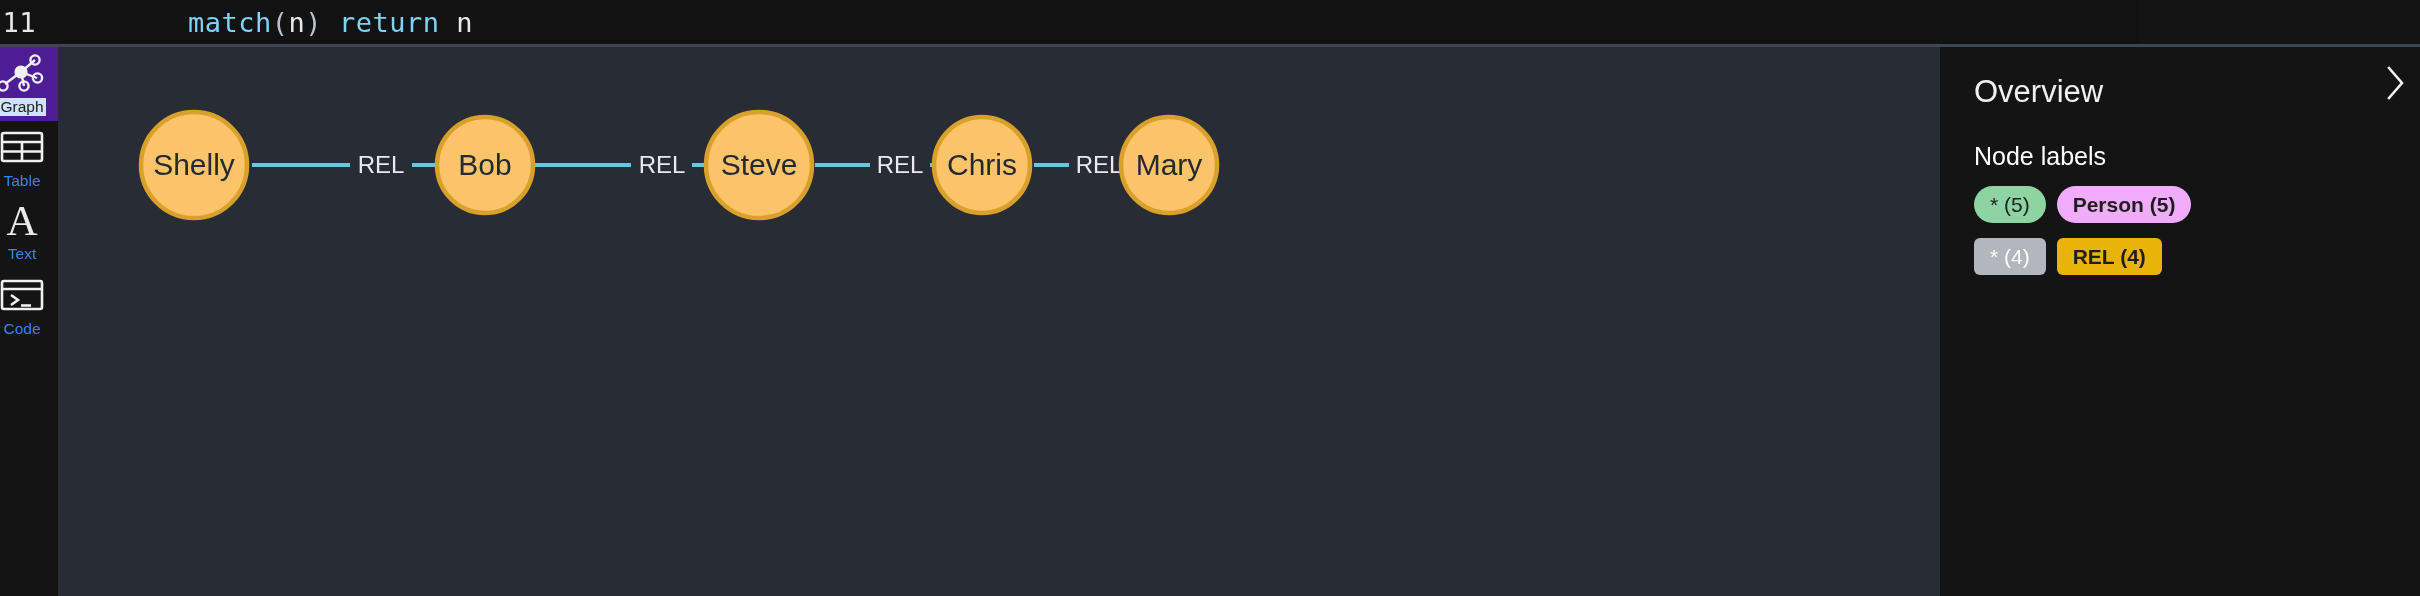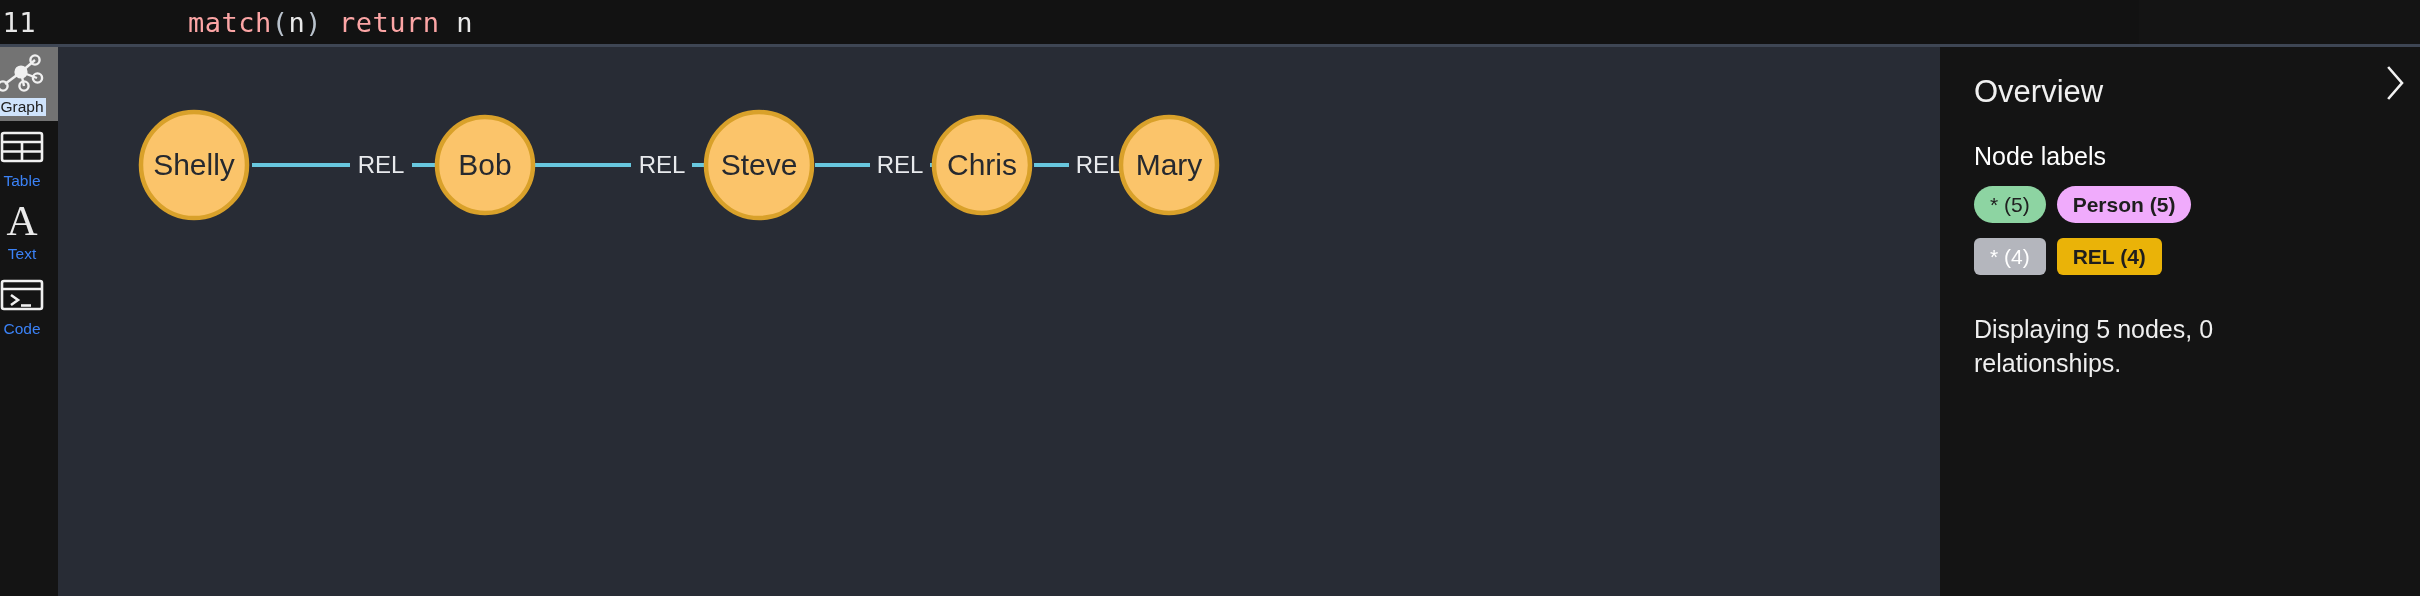--- a/index.html
+++ b/index.html
@@ -42,21 +42,21 @@
     white-space: pre;
   }
   .ln-gutter {
     color: #e7e7e7;
     padding-left: 0px;
     margin-left: -10px;
     width: 46px;
     text-align: right;
   }
   .code-body { margin-left: 18px; }
-  .tok-kw   { color: #fca5a5; }
+  .tok-kw   { color: #7dd3fc; }
   .tok-paren{ color: #b9c2cc; }
   .tok-var  { color: #e9e9e9; }
   .editor-right-cap {
     position: absolute;
     right: 0; top: 0;
     width: 30px; height: 44px;
     background: #141414;
   }
   .editor-divider {
     position: absolute;
@@ -78,21 +78,21 @@
     width: 58px;
     height: 74px;
     display: flex;
     flex-direction: column;
     align-items: center;
     justify-content: center;
     box-sizing: border-box;
     color: #e6e6e6;
     cursor: pointer;
   }
-  .rail-item.active { background: #737373; }
+  .rail-item.active { background: #4c1d95; }
   .rail-icon {
     display: block;
     height: 40px;
     width: 46px;
     margin-left: -14px;
     display: flex;
     align-items: center;
     justify-content: center;
   }
   .rail-icon svg { display: block; overflow: visible; }
@@ -351,16 +351,15 @@
     <div class="chips">
       <span class="chip chip-node star-node" style="background:#8dd4a2;">* (5)</span>
       <span class="chip chip-node" style="background:#f0abfc; font-weight:bold;">Person (5)</span>
     </div>
 
     <div class="chips">
       <span class="chip chip-rel star-rel" style="background:#b4b6bd;">* (4)</span>
       <span class="chip chip-rel" style="background:#eab308; font-weight:bold;">REL (4)</span>
     </div>
 
-    <div class="ov-status">Displaying 5 nodes, 0 relationships.</div>
   </div>
 
 </div>
 
 </body></html>

